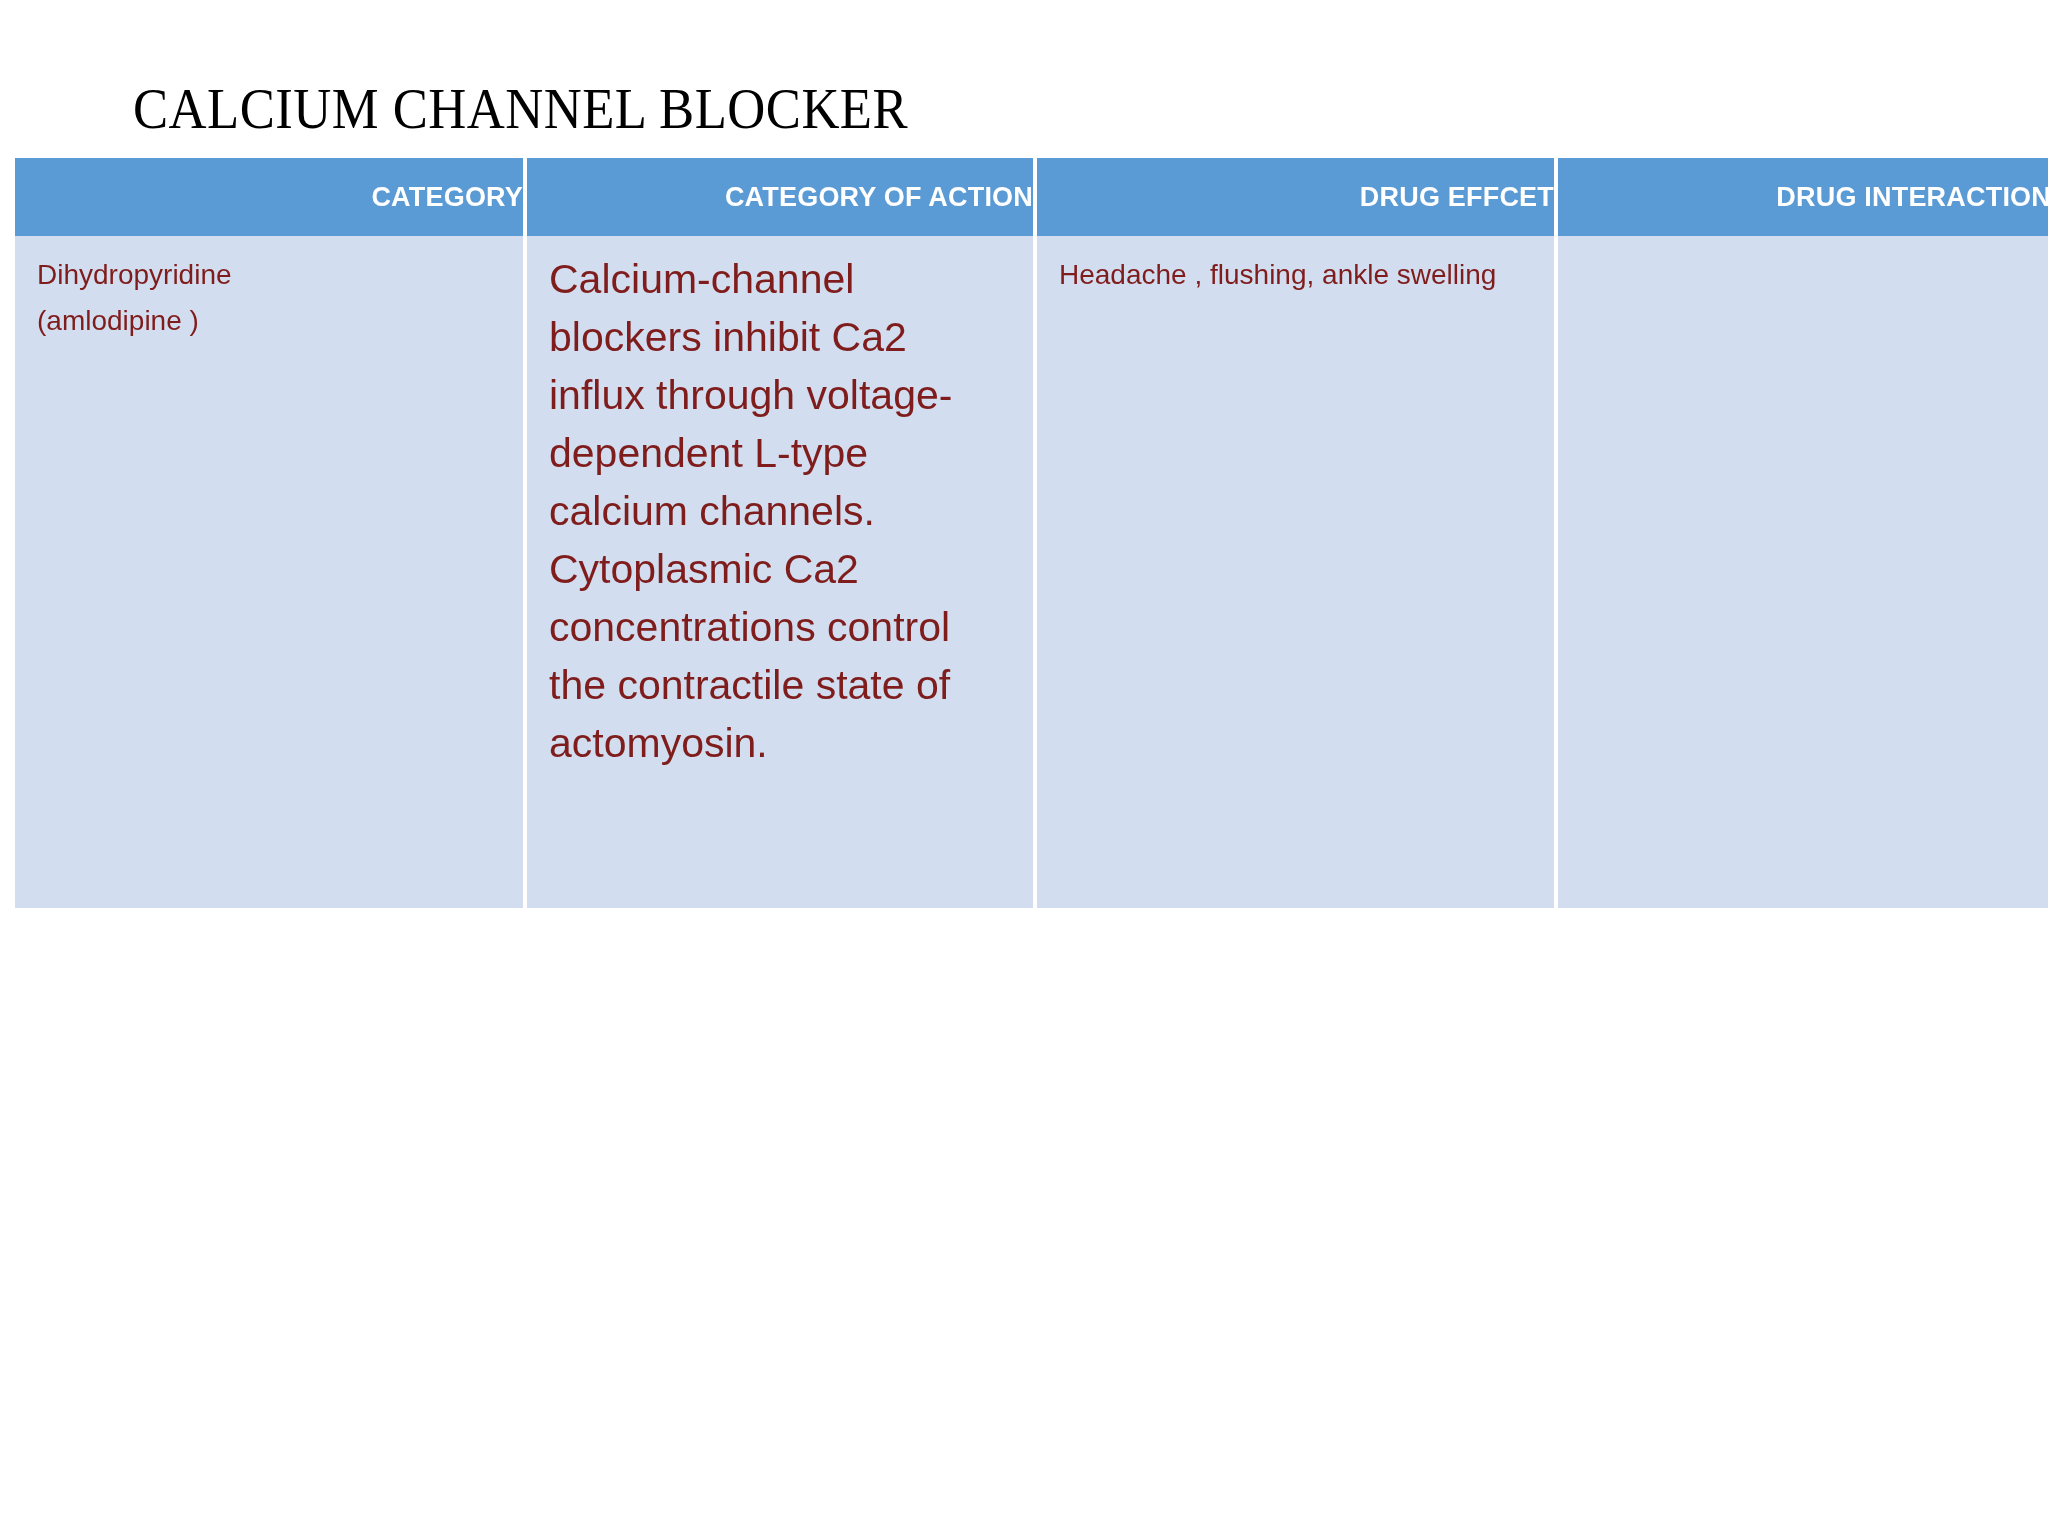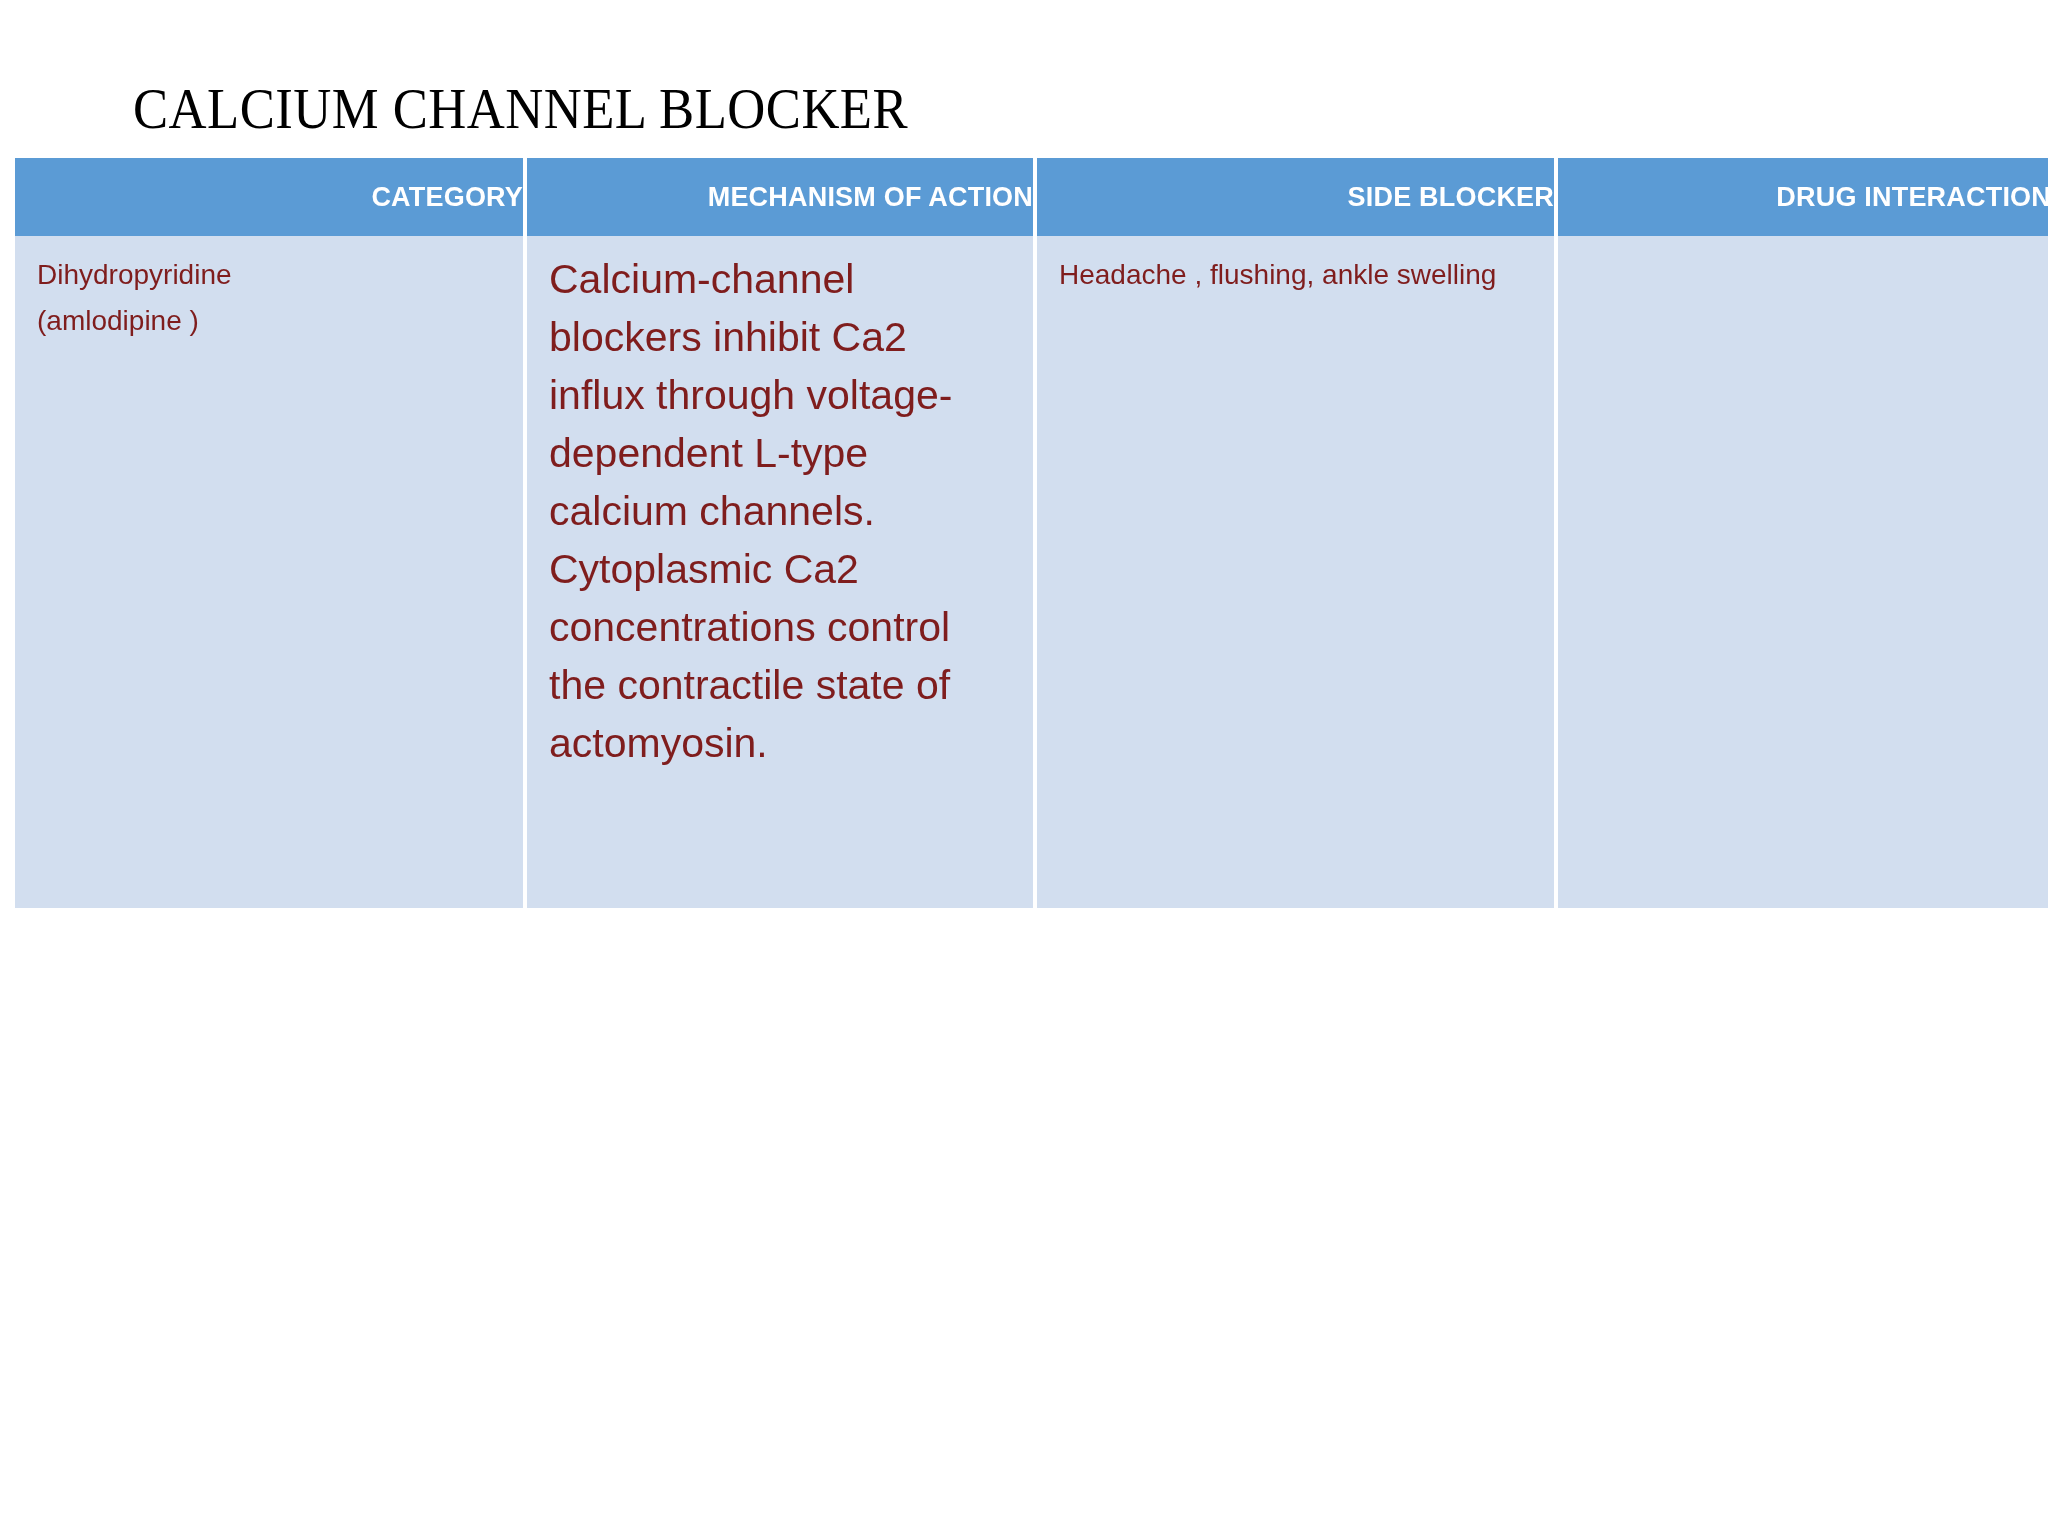--- a/index.html
+++ b/index.html
@@ -108,22 +108,22 @@
     <table class="cct">
       <colgroup>
         <col class="c1">
           <col class="c2">
           <col class="c3">
           <col class="c4">
       </colgroup>
       <thead>
         <tr>
           <th>CATEGORY</th>
-          <th>MECHANISM OF ACTION</th>
-          <th>SIDE BLOCKER</th>
+          <th>CATEGORY OF ACTION</th>
+          <th>DRUG EFFCET</th>
           <th class="last">DRUG INTERACTION</th>
         </tr>
       </thead>
       <tbody>
 
         <tr class="row-a">
           <td class="cat">
             <span class="cell-line">Dihydropyridine</span>
             <span class="cell-line">(amlodipine )</span>
           </td>

